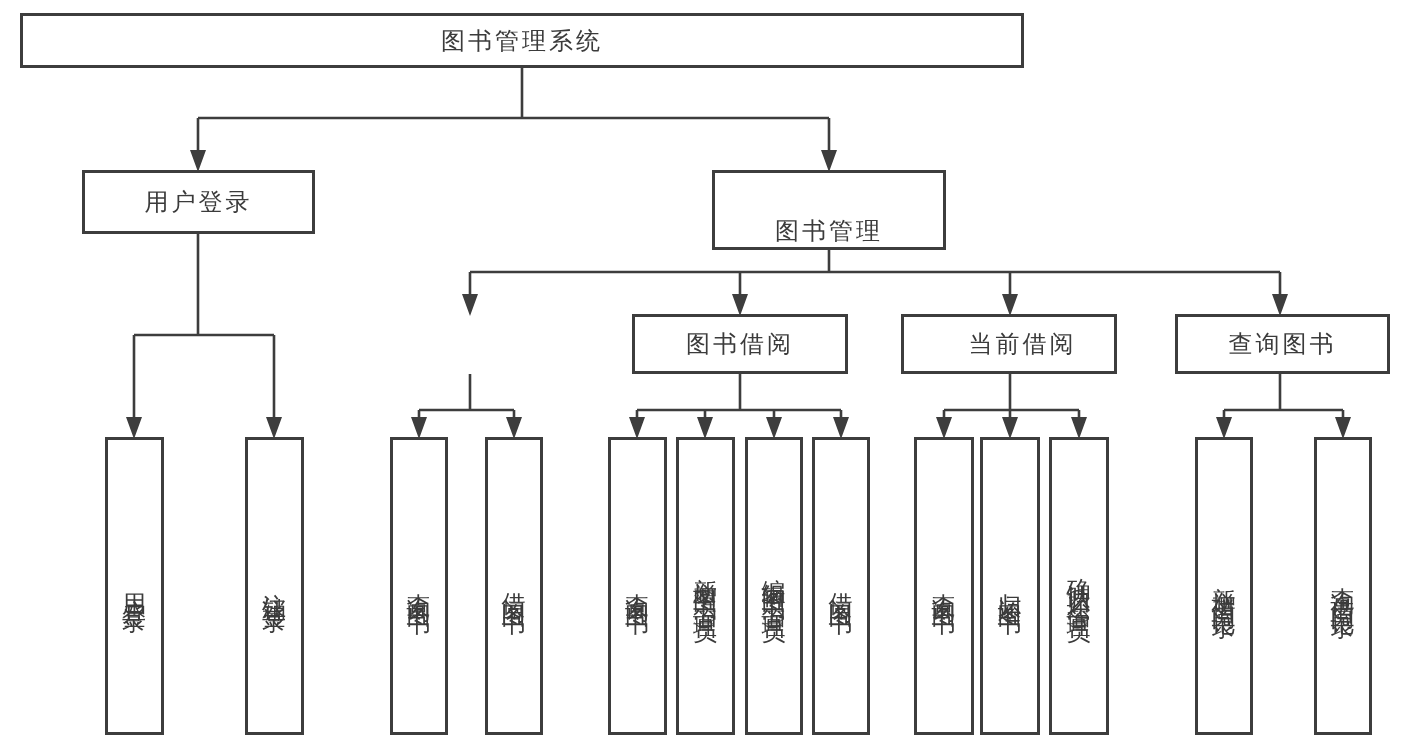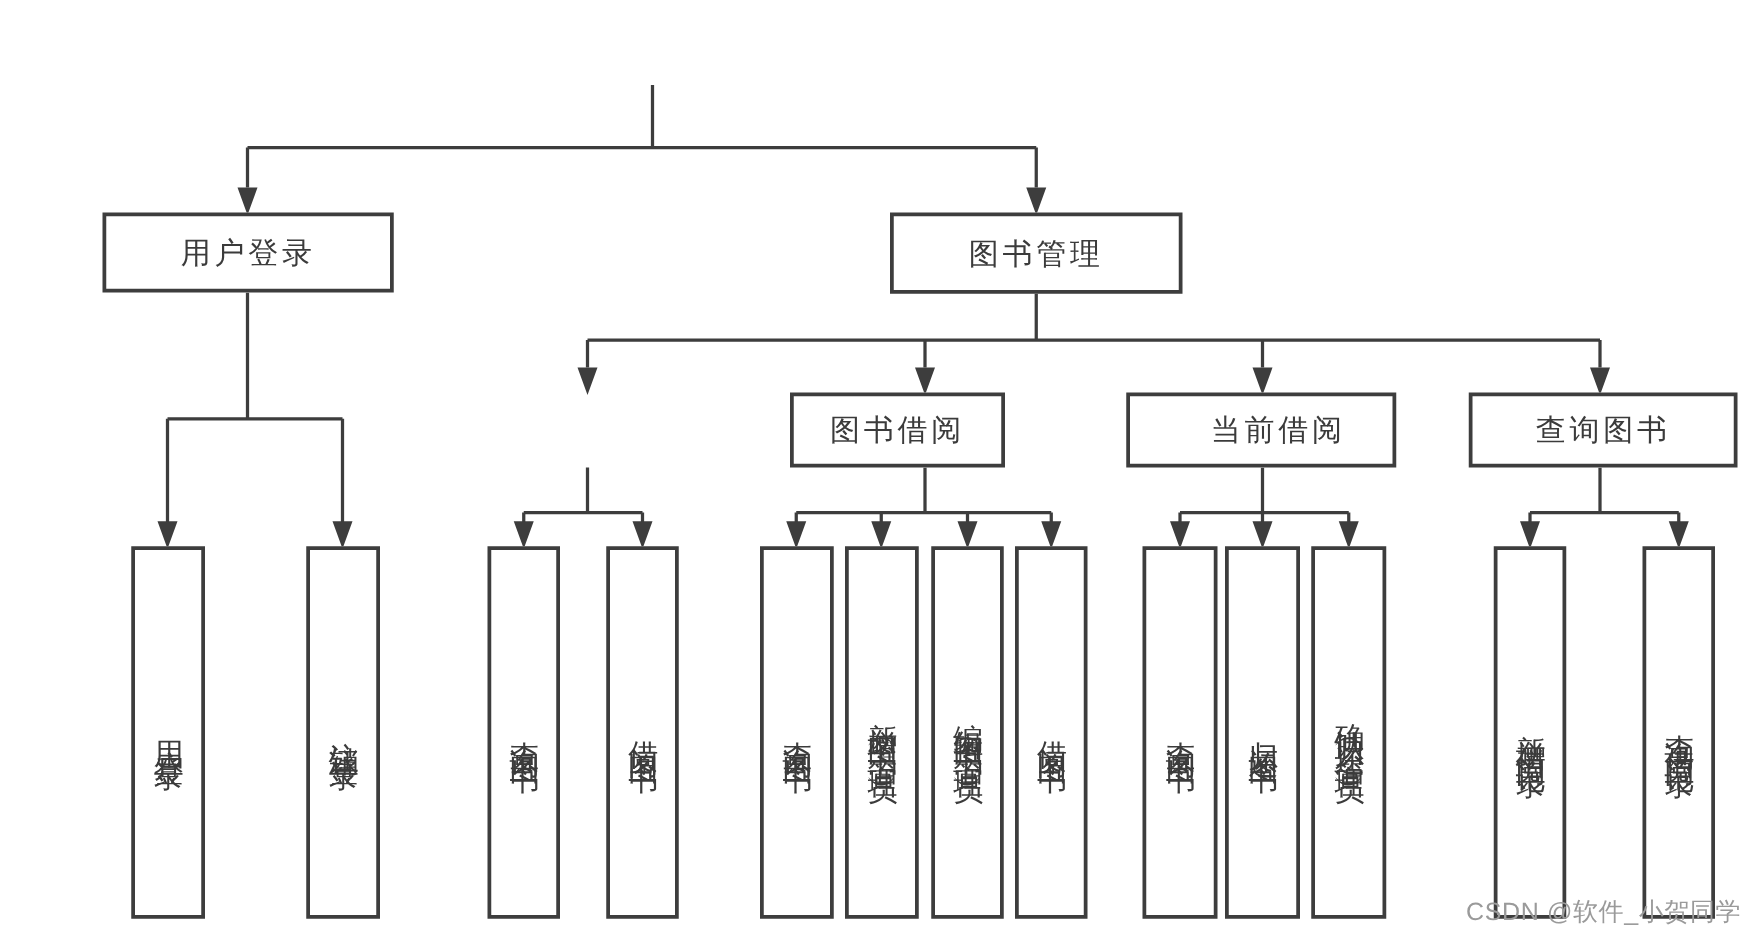--- a/index.html
+++ b/index.html
@@ -67,29 +67,32 @@
              M462 294 L478 294 L470 316 Z  M732 294 L748 294 L740 316 Z
              M1002 294 L1018 294 L1010 316 Z  M1272 294 L1288 294 L1280 316 Z
              M411 417 L427 417 L419 439 Z  M506 417 L522 417 L514 439 Z
              M629 417 L645 417 L637 439 Z  M697 417 L713 417 L705 439 Z
              M766 417 L782 417 L774 439 Z  M833 417 L849 417 L841 439 Z
              M936 417 L952 417 L944 439 Z  M1002 417 L1018 417 L1010 439 Z
              M1071 417 L1087 417 L1079 439 Z
              M1216 417 L1232 417 L1224 439 Z  M1335 417 L1351 417 L1343 439 Z" fill="#3d3d3d" stroke="none"></path>
   </svg>
 
+  <div class="box" style="left:20px; top:13px; width:1004px; height:55px;">
+    <span class="hlabel">图书管理系统</span>
+  </div>
 
   <div class="box" style="left:82px; top:170px; width:233px; height:64px;">
     <span class="hlabel">用户登录</span>
   </div>
-  <div class="box" style="left:712px; top:170px; width:234px; height:65px;">
+  <div class="box" style="left:712px; top:170px; width:234px; height:80px;align-items:flex-end;">
     <span class="hlabel">图书管理</span>
   </div>
 
-  <div class="box" style="left:632px; top:314px; width:172px; height:60px;">
+  <div class="box" style="left:632px; top:314px; width:216px; height:60px;">
     <span class="hlabel">图书借阅</span>
   </div>
   <div class="box" style="left:901px; top:314px; width:216px; height:60px;padding-left:27px;">
     <span class="hlabel">当前借阅</span>
   </div>
   <div class="box" style="left:1175px; top:314px; width:215px; height:60px;">
     <span class="hlabel">查询图书</span>
   </div>
 
   <div class="box leaf" style="left:105px; width:59px;">
@@ -129,15 +132,14 @@
     <span class="vlabel">确认归还（管理员）</span>
   </div>
 
   <div class="box leaf" style="left:1195px; width:58px;">
     <span class="vlabel">新增借阅记录</span>
   </div>
   <div class="box leaf" style="left:1314px; width:58px;">
     <span class="vlabel">查询借阅记录</span>
   </div>
 
-  <div class="watermark">CSDN @软件_小贺同学</div>
 
 </div>
 
 </body></html>

